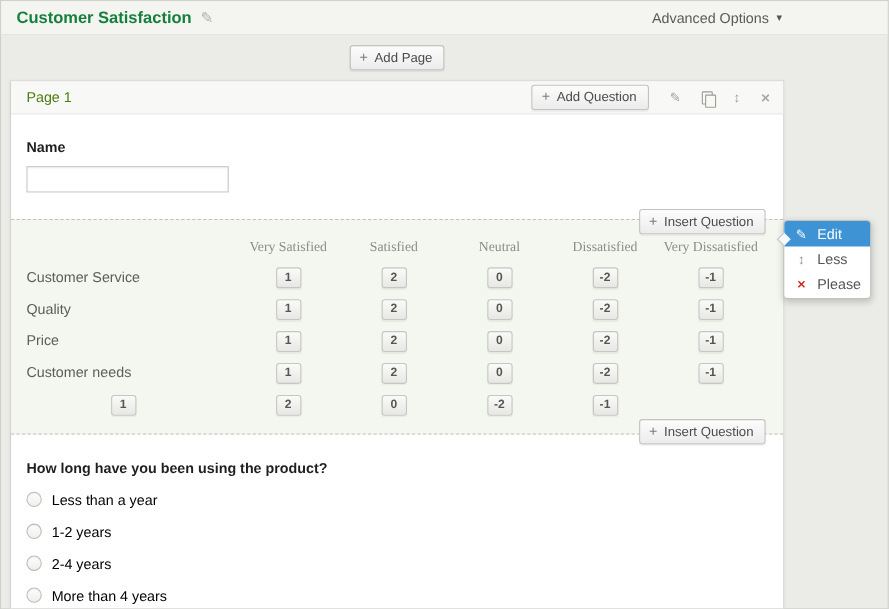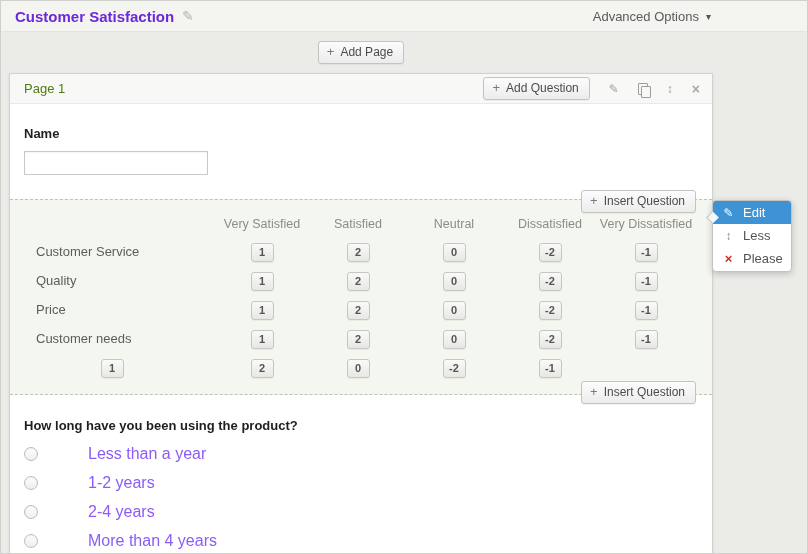--- a/index.html
+++ b/index.html
@@ -14,21 +14,21 @@
   }
   
   .top-header{
     height:31px;
     background:#f4f4f1;
     border-bottom:1px solid #e3e3e0;
     display:flex;align-items:center;
     padding:0 14px;
     box-sizing:border-box;
   }
-  .survey-title{font-size:15px;font-weight:bold;color:#6d28d9;}
+  .survey-title{font-size:15px;font-weight:bold;color:#15803d;}
   .title-pencil{font-size:14px;color:#b3b3b0;margin-left:8px;cursor:pointer;}
   .header-spacer{flex:1;}
   .advanced-options{
     display:flex;align-items:center;gap:7px;
     color:#5a5a5a;font-size:13px;cursor:pointer;
     padding-right:82px;
   }
   .caret{font-size:10px;color:#555;}
   
   .add-page-row{
@@ -103,22 +103,22 @@
   .insert-btn{position:absolute;right:16px;z-index:2;}
   .insert-btn.top{top:-10px;}
   .insert-btn.bottom{bottom:-10px;}
   .matrix-title{font-size:13px;font-weight:bold;color:#1f1f1f;padding:2px 14px 0;}
   .m-row{
     display:grid;
     grid-template-columns:204px 96px 96px 96px 96px 96px;
     align-items:center;
     height:29px;
   }
-  .m-head{height:26px;margin-top:3px;}
-  .m-label{padding-left:26px;color:#5d5d5a;font-size:13px;}
+  .m-head{height:26px;margin-top:3px;font-family:Liberation Serif, serif;}
+  .m-label{padding-left:14px;color:#5d5d5a;font-size:13px;}
   .m-cell{text-align:center;}
   .m-head .m-cell{color:#8c8c89;font-size:12.5px;}
   .chip{
     display:inline-block;
     min-width:11px;
     padding:2px 5px 3px;
     background:linear-gradient(#fafaf8,#e7e7e4);
     border:1px solid #c6c6c3;
     border-radius:3px;
     font-size:11px;font-weight:bold;color:#555;
@@ -129,21 +129,21 @@
   .q-duration{padding:23px 14px 20px;}
   .radio-option{display:flex;align-items:center;gap:9px;margin-top:13px;height:16px;cursor:pointer;}
   .radio-option:first-of-type{margin-top:16px;}
   .radio-circle{
     width:12px;height:12px;border-radius:50%;
     border:1px solid #bcbcb9;
     background:linear-gradient(#fdfdfd,#efefec);
     box-shadow:inset 0 1px 1px rgba(0,0,0,0.05);
     flex:0 0 auto;
   }
-  .radio-label{color:#8b5cf6;font-size:16px;margin-left:41px;}
+  .radio-label{color:#000000;font-size:13px;}
   
   .context-menu{
     position:absolute;left:711px;top:199px;width:78px;
     background:#fff;
     border:1px solid #c2c2bf;
     border-radius:4px;
     box-shadow:0 2px 7px rgba(0,0,0,0.2);
     z-index:10;
     padding-bottom:1px;
   }

